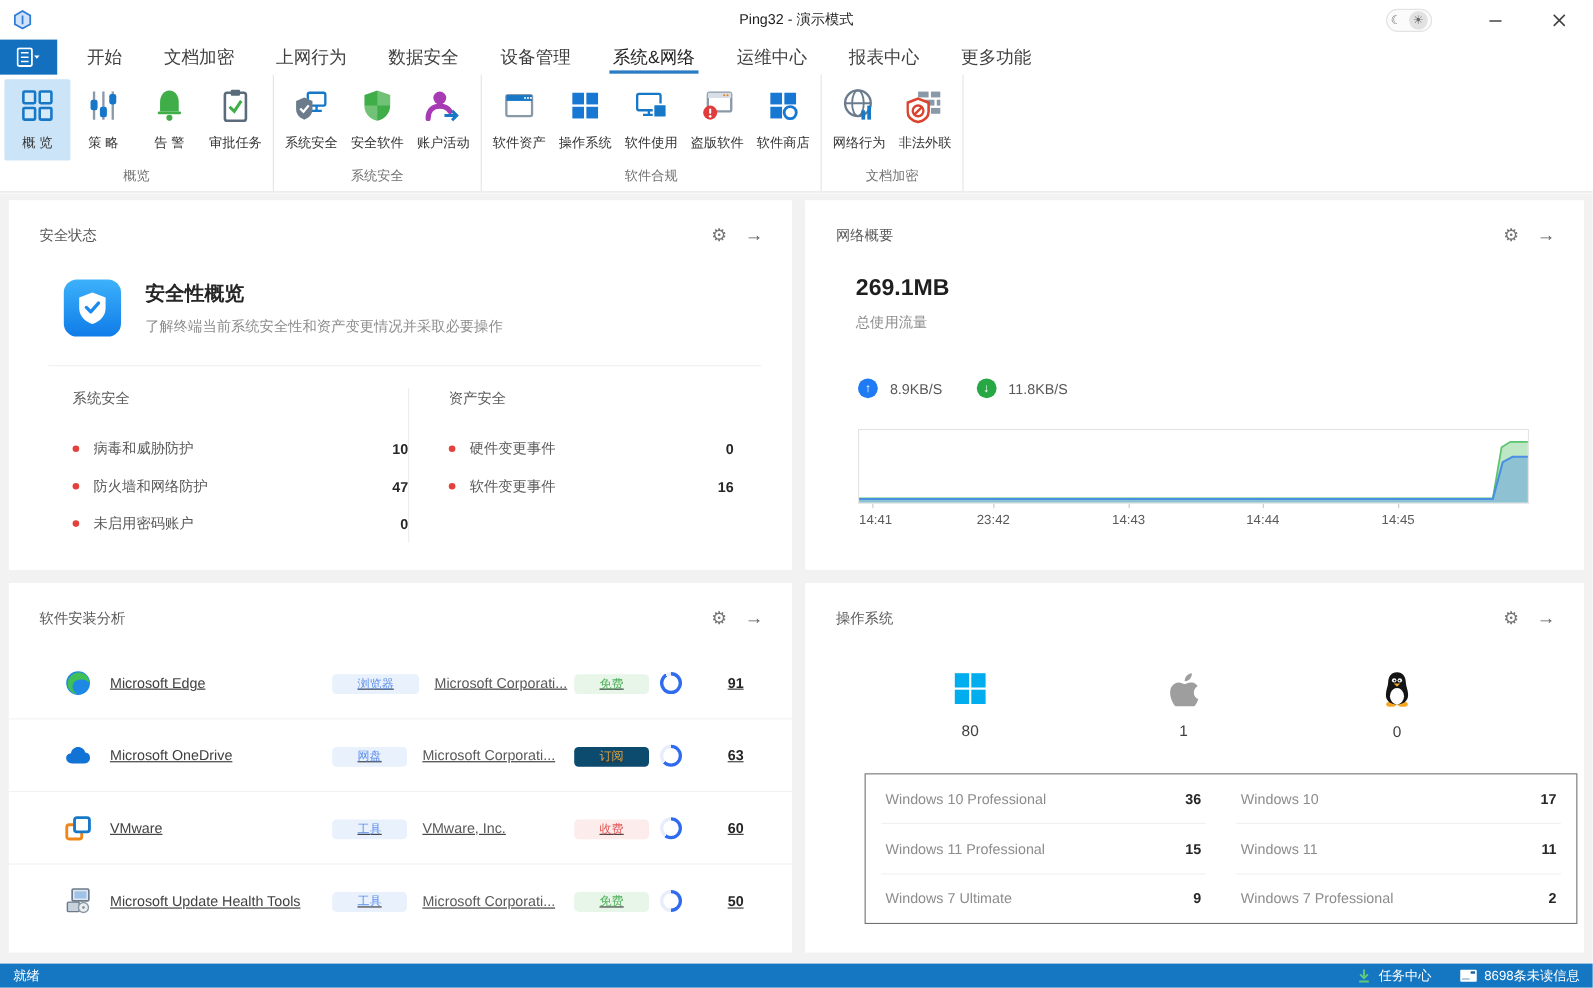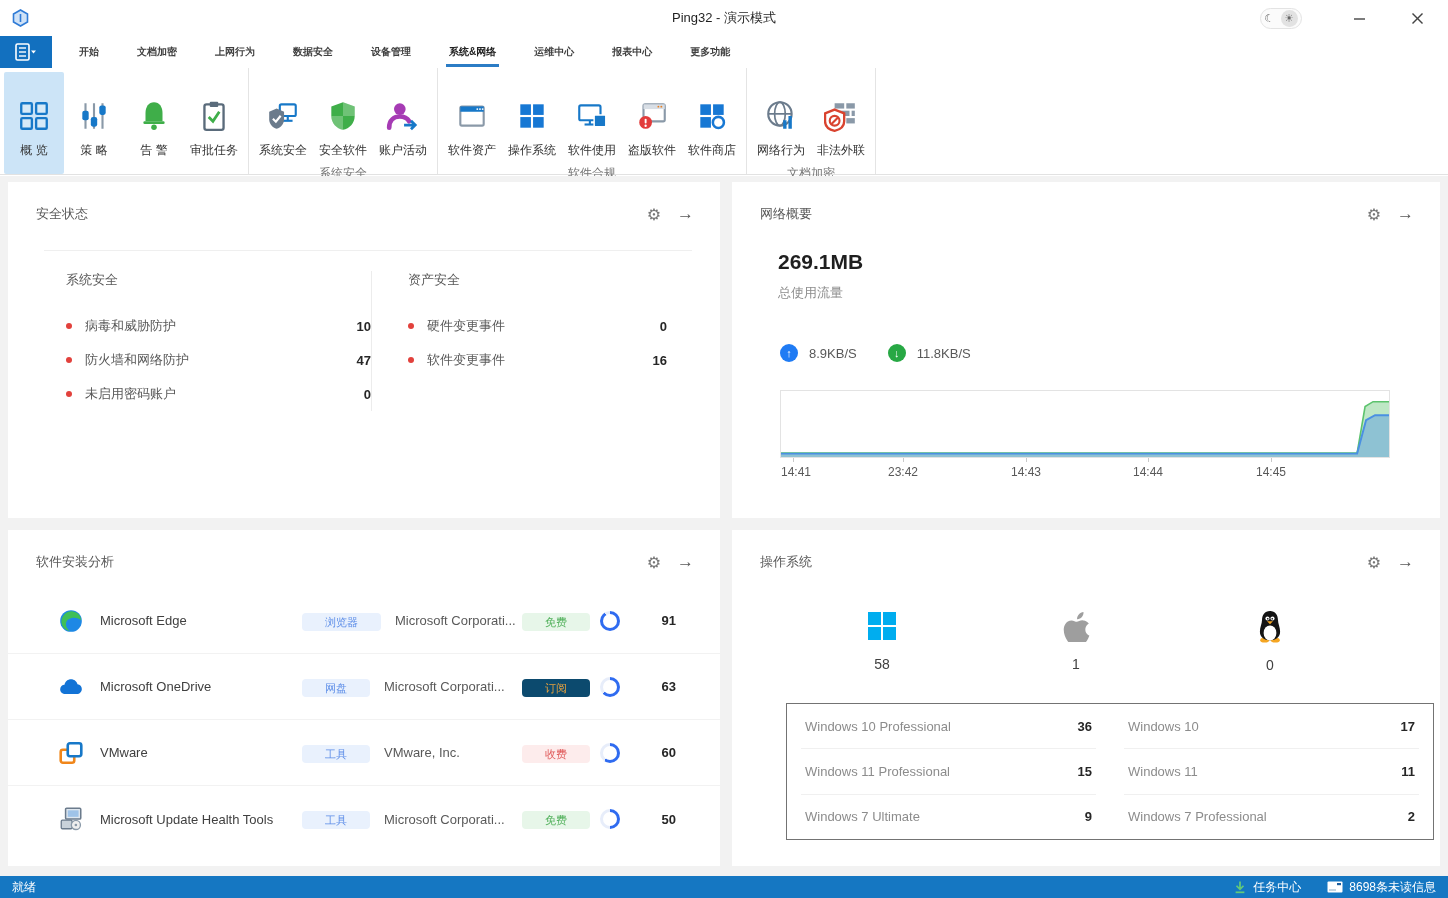--- a/index.html
+++ b/index.html
@@ -14,29 +14,29 @@
   .theme-toggle .moon { color:#555; }
   .theme-toggle .sun { width:17px; height:17px; border-radius:50%; background:#e2e2e2; color:#666; display:flex; align-items:center; justify-content:center; font-size:11px; }
   .win-btn { position:absolute; top:0; width:46px; height:36px; display:flex; align-items:center; justify-content:center; }
   .win-btn.min { right:66px; }
   .win-btn.close { right:8px; }
 
   
   .menubar { position:absolute; left:0; top:36px; width:1448px; height:32px; background:#fff; display:flex; align-items:stretch; }
   .app-menu-btn { width:52px; background:#1270bf; display:flex; align-items:center; justify-content:center; }
   .menu-tabs { display:flex; margin-left:8px; }
-  .menu-tab { padding:0 19px; font-size:10px; color:#404040; display:flex; align-items:center; position:relative;font-weight:bold; }
+  .menu-tab { padding:0 19px; font-size:16px; color:#404040; display:flex; align-items:center; position:relative; }
   .menu-tab.active { color:#222; }
   .menu-tab.active::after { content:""; position:absolute; left:16px; right:16px; bottom:1px; height:3px; background:#2b7cc5; }
 
   
   .ribbon { position:absolute; left:0; top:68px; width:1448px; height:107px; background:#fff; border-bottom:1px solid #e2e2e2; display:flex; }
   .ribbon-group { display:flex; flex-direction:column; border-right:1px solid #e4e4e4; padding:4px 4px 0 4px; }
   .ribbon-buttons { display:flex; flex:1; }
-  .ribbon-btn { width:60px; padding-top:24px; display:flex; flex-direction:column; align-items:center; border-radius:2px; }
+  .ribbon-btn { width:60px; padding-top:4px; display:flex; flex-direction:column; align-items:center; border-radius:2px; }
   .ribbon-btn.selected { background:#cce4f7; }
   .ribbon-btn .rb-icon { height:40px; display:flex; align-items:center; justify-content:center; }
   .ribbon-btn .rb-label { font-size:12px; color:#333; margin-top:6px; white-space:nowrap; }
   .ribbon-group-label { text-align:center; font-size:12px; color:#737373; padding:6px 0 5px 0; }
 
   
   .content { position:absolute; left:0; top:176px; width:1448px; height:700px; background:#f2f2f2; }
   .panel { position:absolute; background:#fff; }
   .panel-tl { left:8px;  top:6px;   width:712px; height:336px; }
   .panel-tr { left:732px; top:6px;  width:708px; height:336px; }
@@ -73,21 +73,21 @@
   .speed-up { background:#1f7bf4; }
   .speed-down { background:#27a844; margin-left:20px; }
   .speed-val { font-size:13px; color:#595959; }
   .net-chart { position:absolute; left:48px; top:208px; width:610px; height:68px; border:1px solid #e3e3e3; background:#fff; }
   .net-chart svg { display:block; width:100%; height:100%; }
   .net-tick { position:absolute; top:276px; width:1px; height:4px; background:#c9c9c9; }
   .net-xlabel { position:absolute; top:283px; transform:translateX(-50%); font-size:12px; color:#595959; }
 
   
   .sw-list { margin-top:16px; }
-  .sw-row { height:66px; display:flex; align-items:center; padding:0 44px 0 50px; }
+  .sw-row { height:66px; display:flex; align-items:center; padding:0 44px 0 50px;text-decoration:underline; }
   .sw-row:not(:last-child) { border-bottom:1px solid #f2f2f2; }
   .sw-icon { flex:0 0 26px; height:26px; }
   .sw-name { flex:0 0 202px; margin-left:16px; font-size:13px; color:#404040; }
   .pill { font-size:11px; padding:3px 23px; border-radius:4px; white-space:nowrap; }
   .pill-tag { background:#e9f1fd; color:#5f8fe8; }
   .sw-tag { flex:0 0 58px; }
   .sw-vendor { flex:1; margin-left:14px; font-size:13px; color:#595959; }
   .sw-price { flex:0 0 46px; }
   .pill-free { background:#e7f6e9; color:#52b15c; }
   .pill-sub  { background:#0c4a6e; color:#e8a23d; }
@@ -205,20 +205,21 @@
         <span class="rb-icon">
             <svg width="34" height="34" viewBox="0 0 32 32">
               <rect x="7" y="5" width="18" height="24" rx="2" fill="#fff" stroke="#5a6b7b" stroke-width="2.2"></rect>
               <rect x="12" y="2.5" width="8" height="5" rx="1" fill="#5a6b7b"></rect>
               <polyline points="11,17 15,21 21,12" fill="none" stroke="#3fae49" stroke-width="2.6"></polyline>
             </svg>
           </span>
         <span class="rb-label">审批任务</span>
       </div>
     </div>
+    <div class="ribbon-group-label">概览</div>
   </div>
 
   <div class="ribbon-group">
     <div class="ribbon-buttons">
       <div class="ribbon-btn">
         <span class="rb-icon">
             <svg width="34" height="34" viewBox="0 0 32 32">
               <rect x="13" y="5" width="15" height="11" rx="1.5" fill="#fff" stroke="#1778c8" stroke-width="2"></rect>
               <line x1="20.5" y1="16" x2="20.5" y2="20" stroke="#1778c8" stroke-width="2"></line>
               <line x1="16" y1="20.5" x2="25" y2="20.5" stroke="#1778c8" stroke-width="2"></line>
@@ -355,20 +356,32 @@
 </div>
 
 <div class="content">
 
   <div class="panel panel-tl">
     <div class="panel-head">
       <span class="panel-title">安全状态</span>
       <span class="panel-head-icons">
         <span class="icon-gear">⚙</span>
         <span class="icon-arrow">→</span>
+      </span>
+    </div>
+    <div class="sec-intro">
+      <span class="sec-shield">
+        <svg width="30" height="32" viewBox="0 0 30 32">
+            <path d="M15 2 L27 6.5 V16 C27 23 22 28.5 15 30.5 C8 28.5 3 23 3 16 V6.5 Z" fill="#fff"></path>
+            <polyline points="9.5,15.5 13.5,19.5 20.5,11.5" fill="none" stroke="#1b8af0" stroke-width="3" stroke-linecap="round" stroke-linejoin="round"></polyline>
+          </svg>
+      </span>
+      <span class="sec-intro-text">
+        <div class="sec-intro-title">安全性概览</div>
+        <div class="sec-intro-desc">了解终端当前系统安全性和资产变更情况并采取必要操作</div>
       </span>
     </div>
     <div class="sec-divider"></div>
     <div class="sec-columns">
       <div class="sec-col">
         <div class="sec-col-title">系统安全</div>
         <div class="sec-row">
           <span class="sec-dot"></span>
           <span class="sec-row-label">病毒和威胁防护</span>
           <span class="sec-row-val">10</span>
@@ -507,21 +520,21 @@
       </span>
     </div>
     <div class="os-platforms">
       <div class="os-plat">
         <svg width="32" height="32" viewBox="0 0 32 32">
             <rect x="2" y="2" width="13" height="13" fill="#00adef"></rect>
             <rect x="17" y="2" width="13" height="13" fill="#00adef"></rect>
             <rect x="2" y="17" width="13" height="13" fill="#00adef"></rect>
             <rect x="17" y="17" width="13" height="13" fill="#00adef"></rect>
           </svg>
-        <span class="os-count">58</span>
+        <span class="os-count">80</span>
       </div>
       <div class="os-plat">
         <svg width="28" height="32" viewBox="0 0 21 24">
             <path d="M17.5 14.8c0-3 2.5-4.5 2.6-4.6-1.4-2.1-3.6-2.4-4.4-2.4-1.9-.2-3.6 1.1-4.6 1.1-1 0-2.4-1.1-3.9-1.1-2 0-3.9 1.2-4.9 3-2.1 3.6-.5 9 1.5 11.9 1 1.4 2.2 3 3.7 2.9 1.5-.1 2.1-1 3.9-1 1.8 0 2.3 1 3.9.9 1.6 0 2.6-1.4 3.6-2.9 1.1-1.7 1.6-3.3 1.6-3.4 0 0-3-1.2-3-4.4z" fill="#9e9e9e"></path>
             <path d="M14.9 5.3c.8-1 1.4-2.4 1.2-3.8-1.2.1-2.7.8-3.5 1.8-.8.9-1.5 2.3-1.3 3.7 1.4.1 2.8-.7 3.6-1.7z" fill="#9e9e9e"></path>
           </svg>
         <span class="os-count">1</span>
       </div>
       <div class="os-plat">
         <svg width="28" height="33" viewBox="0 0 26 31">

